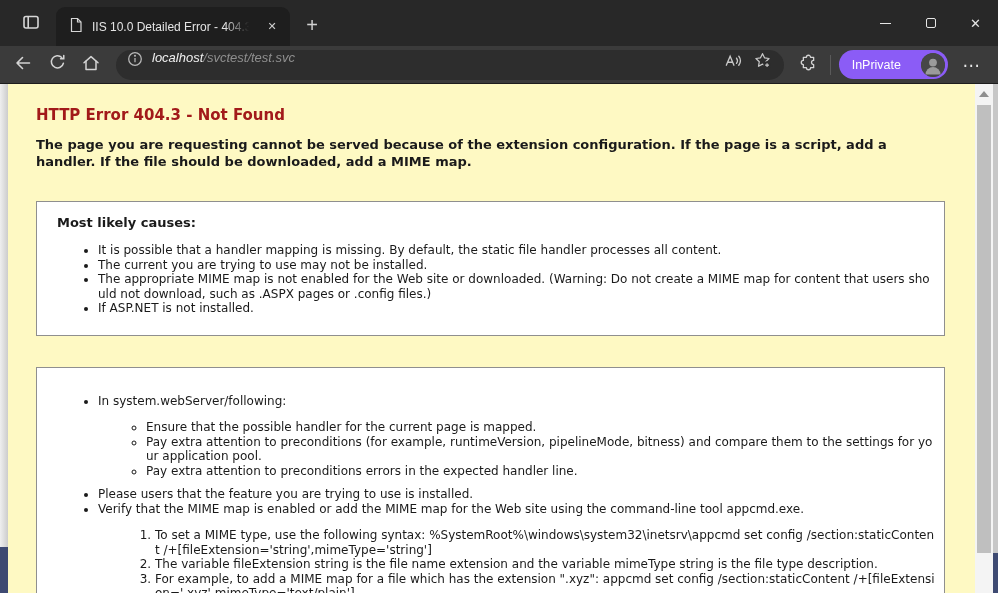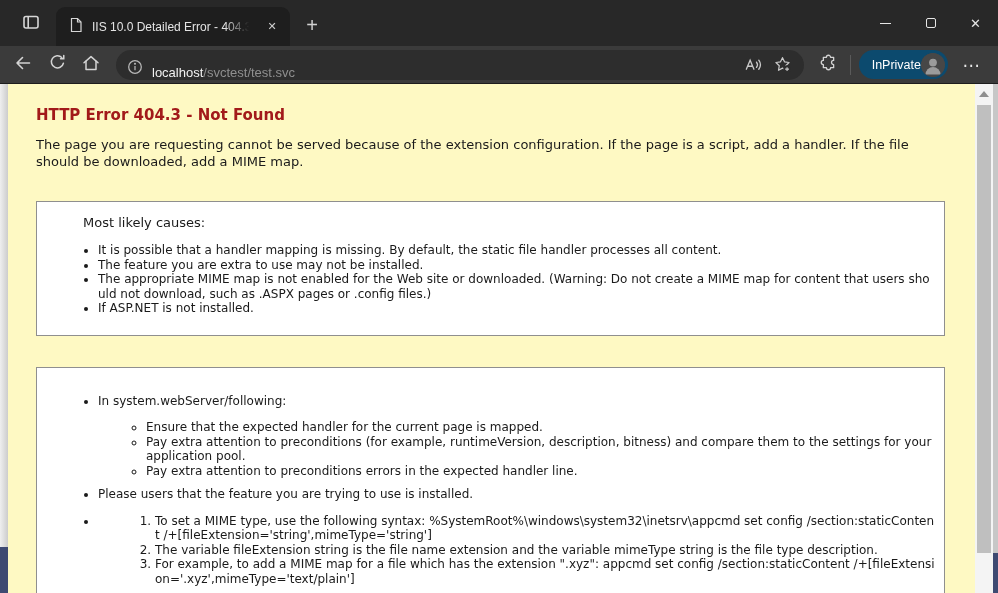--- a/index.html
+++ b/index.html
@@ -48,60 +48,60 @@
   .toolbar {
     height:38px; background:#3b3b3b; display:flex; align-items:center;
     padding:0 10px 0 6px; border-bottom:1px solid #1d1d1d;
   }
   .tool-btn {
     width:34px; height:30px; display:flex; align-items:center; justify-content:center;
     border-radius:5px; flex:0 0 auto;
   }
   .urlbar {
     flex:1; height:30px; margin:0 8px; background:#2d2d2d; border-radius:15px;
-    display:flex; align-items:flex-end; padding:0 6px 0 10px; min-width:0;
+    display:flex; align-items:flex-start; padding:0 6px 0 10px; min-width:0;font-style:italic;
   }
   .url-text {
     font-size:13px; white-space:nowrap; overflow:hidden; margin-left:8px; flex:1;
     font-family:"Liberation Sans", sans-serif;
   }
   .url-host { color:#f1f1f1; }
   .url-path { color:#8f8f8f; }
   .url-btn { width:30px; height:26px; display:flex; align-items:center; justify-content:center; border-radius:5px; flex:0 0 auto; }
   .divider { width:1px; height:20px; background:#5a5a5a; margin:0 8px 0 4px; flex:0 0 auto; }
   .inprivate {
-    height:29px; background:#0c4a6e; border-radius:15px;
-    display:flex; align-items:center; gap:0; padding:0 3px 0 13px; flex:0 0 auto;
+    height:29px; background:#8b5cf6; border-radius:15px;
+    display:flex; align-items:center; gap:20px; padding:0 3px 0 13px; flex:0 0 auto;
   }
   .inprivate-label { color:#ffffff; font-size:12.5px; font-family:"Liberation Sans", sans-serif; }
   .avatar { width:24px; height:24px; border-radius:50%; overflow:hidden; background:#474747; flex:0 0 auto; }
   .more-btn { width:34px; height:30px; display:flex; align-items:center; justify-content:center; color:#e8e8e8; font-size:17px; border-radius:5px; margin-left:6px; }
 
   
   .content {
     position:relative; height:509px; background:#fef9c3; overflow:hidden;
     color:#1c1c1c;
   }
   .edge-left { position:absolute; left:0; top:0; width:8px; height:100%; background:linear-gradient(to right,#efefef,#cccccc); }
   .edge-left .navy { position:absolute; bottom:0; left:0; width:100%; height:46px; background:#3e4a72; }
   .edge-right { position:absolute; right:0; top:0; width:5px; height:100%; background:#c7c7c7; }
   .edge-right .navy { position:absolute; bottom:0; left:0; width:100%; height:40px; background:#3e4a72; }
   .scrollbar { position:absolute; right:5px; top:0; width:18px; height:100%; background:#f4f4f4; }
   .sb-arrow { position:absolute; top:7px; left:4px; width:0; height:0; border-left:5px solid transparent; border-right:5px solid transparent; border-bottom:6px solid #8f8f8f; }
   .sb-thumb { position:absolute; top:21px; left:2px; width:14px; height:448px; background:#bfbfbf; }
 
   .inner { padding:16px 56px 0 36px; }
   h1.err-title { margin:6px 0 0; font-size:15px; font-weight:bold; color:#a21a1a; }
-  p.summary { margin:12px 0 0; font-size:13px; font-weight:normal; line-height:17px; color:#1a1a1a; max-width:912px; }
+  p.summary { margin:12px 0 0; font-size:13px; font-weight:bold; line-height:17px; color:#1a1a1a; max-width:912px; }
 
   .box {
     width:909px; border:1px solid #8f8f8f; margin-top:31px;
     padding:13px 8px 19px 20px; background:#ffffff;
   }
-  .box-heading { font-size:13px; font-weight:normal; color:#1a1a1a;margin-left:26px; }
+  .box-heading { font-size:13px; font-weight:bold; color:#1a1a1a; }
   .box ul, .box ol { margin:0; font-size:12px; line-height:14.5px; color:#1a1a1a; }
   .box li { word-break:break-all; }
   ul.top { list-style:disc; padding-left:41px; margin-top:13px; }
   ul.sub { list-style:circle; padding-left:48px; margin:12px 0 9px; }
   ol.sub { padding-left:57px; margin:12px 0 0; }
 </style>
 </head>
 <body>
 
 <div class="titlebar">
@@ -221,38 +221,39 @@
     </div>
 
   <div class="inner">
     <h1 class="err-title">HTTP Error 404.3 - Not Found</h1>
     <p class="summary">The page you are requesting cannot be served because of the extension configuration. If the page is a script, add a handler. If the file should be downloaded, add a MIME map.</p>
 
     <div class="box">
       <div class="box-heading">Most likely causes:</div>
       <ul class="top">
         <li>It is possible that a handler mapping is missing. By default, the static file handler processes all content.</li>
-        <li>The feature you are extra to use may not be installed.</li>
+        <li>The current you are trying to use may not be installed.</li>
         <li>The appropriate MIME map is not enabled for the Web site or downloaded. (Warning: Do not create a MIME map for content that users should not download, such as .ASPX pages or .config files.)</li>
         <li>If ASP.NET is not installed.</li>
       </ul>
     </div>
 
     <div class="box">
       <ul class="top">
         <li>
           <span>In system.webServer/following:</span>
           <ul class="sub">
-            <li>Ensure that the expected handler for the current page is mapped.</li>
-            <li>Pay extra attention to preconditions (for example, runtimeVersion, description, bitness) and compare them to the settings for your application pool.</li>
+            <li>Ensure that the possible handler for the current page is mapped.</li>
+            <li>Pay extra attention to preconditions (for example, runtimeVersion, pipelineMode, bitness) and compare them to the settings for your application pool.</li>
             <li>Pay extra attention to preconditions errors in the expected handler line.</li>
           </ul>
         </li>
         <li>Please users that the feature you are trying to use is installed.</li>
         <li>
+          <span>Verify that the MIME map is enabled or add the MIME map for the Web site using the command-line tool appcmd.exe.</span>
           <ol class="sub">
             <li>To set a MIME type, use the following syntax: %SystemRoot%\windows\system32\inetsrv\appcmd set config /section:staticContent /+[fileExtension='string',mimeType='string']</li>
             <li>The variable fileExtension string is the file name extension and the variable mimeType string is the file type description.</li>
             <li>For example, to add a MIME map for a file which has the extension ".xyz": appcmd set config /section:staticContent /+[fileExtension='.xyz',mimeType='text/plain']</li>
           </ol>
         </li>
       </ul>
     </div>
   </div>
 

